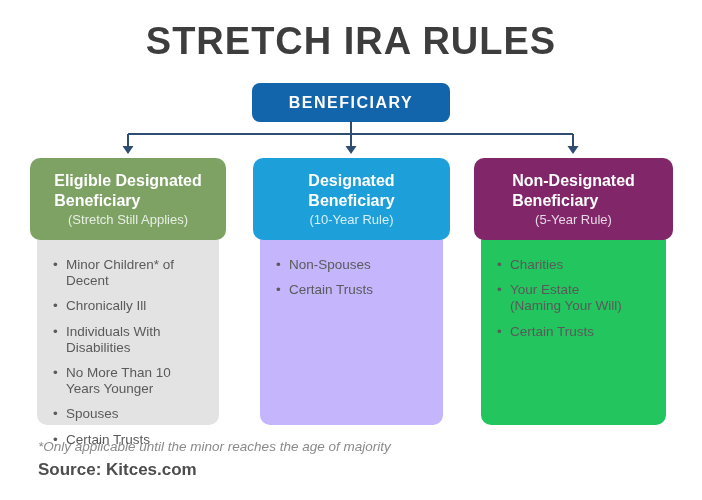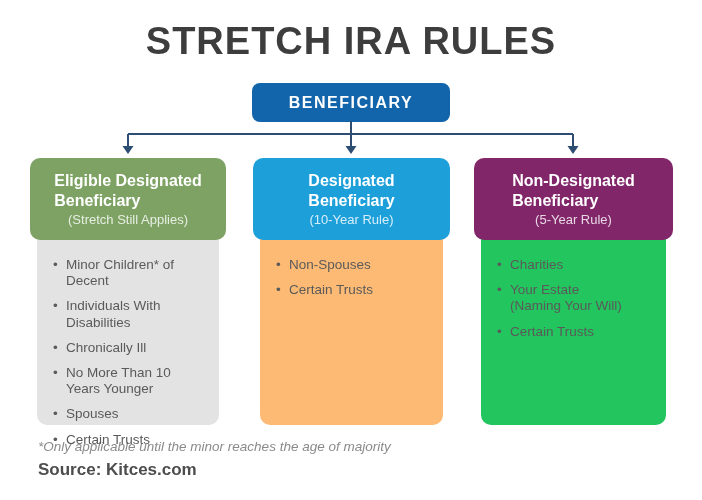--- a/index.html
+++ b/index.html
@@ -87,37 +87,37 @@
 
 <div class="col col-0">
   <div class="hdr hdr-0" style="background: rgb(125, 162, 99);">
     <div class="hdr-title">Eligible Designated
 Beneficiary</div>
     <div class="hdr-sub">(Stretch Still Applies)</div>
   </div>
   <ul class="col-body" style="background: rgb(227, 227, 227);">
       <li>Minor Children* of
 Decent</li>
+      <li>Chronically Ill</li>
       <li>Individuals With
 Disabilities</li>
-      <li>Chronically Ill</li>
       <li>No More Than 10
 Years Younger</li>
       <li>Spouses</li>
       <li>Certain Trusts</li>
     </ul>
 </div>
 
 <div class="col col-1">
   <div class="hdr hdr-1" style="background: rgb(29, 160, 218);">
     <div class="hdr-title">Designated
 Beneficiary</div>
     <div class="hdr-sub">(10-Year Rule)</div>
   </div>
-  <ul class="col-body" style="background: #fdba74;">
+  <ul class="col-body" style="background: #c4b5fd;">
       <li>Non-Spouses</li>
       <li>Certain Trusts</li>
     </ul>
 </div>
 
 <div class="col col-2">
   <div class="hdr hdr-2" style="background: rgb(130, 38, 106);">
     <div class="hdr-title">Non-Designated
 Beneficiary</div>
     <div class="hdr-sub">(5-Year Rule)</div>

